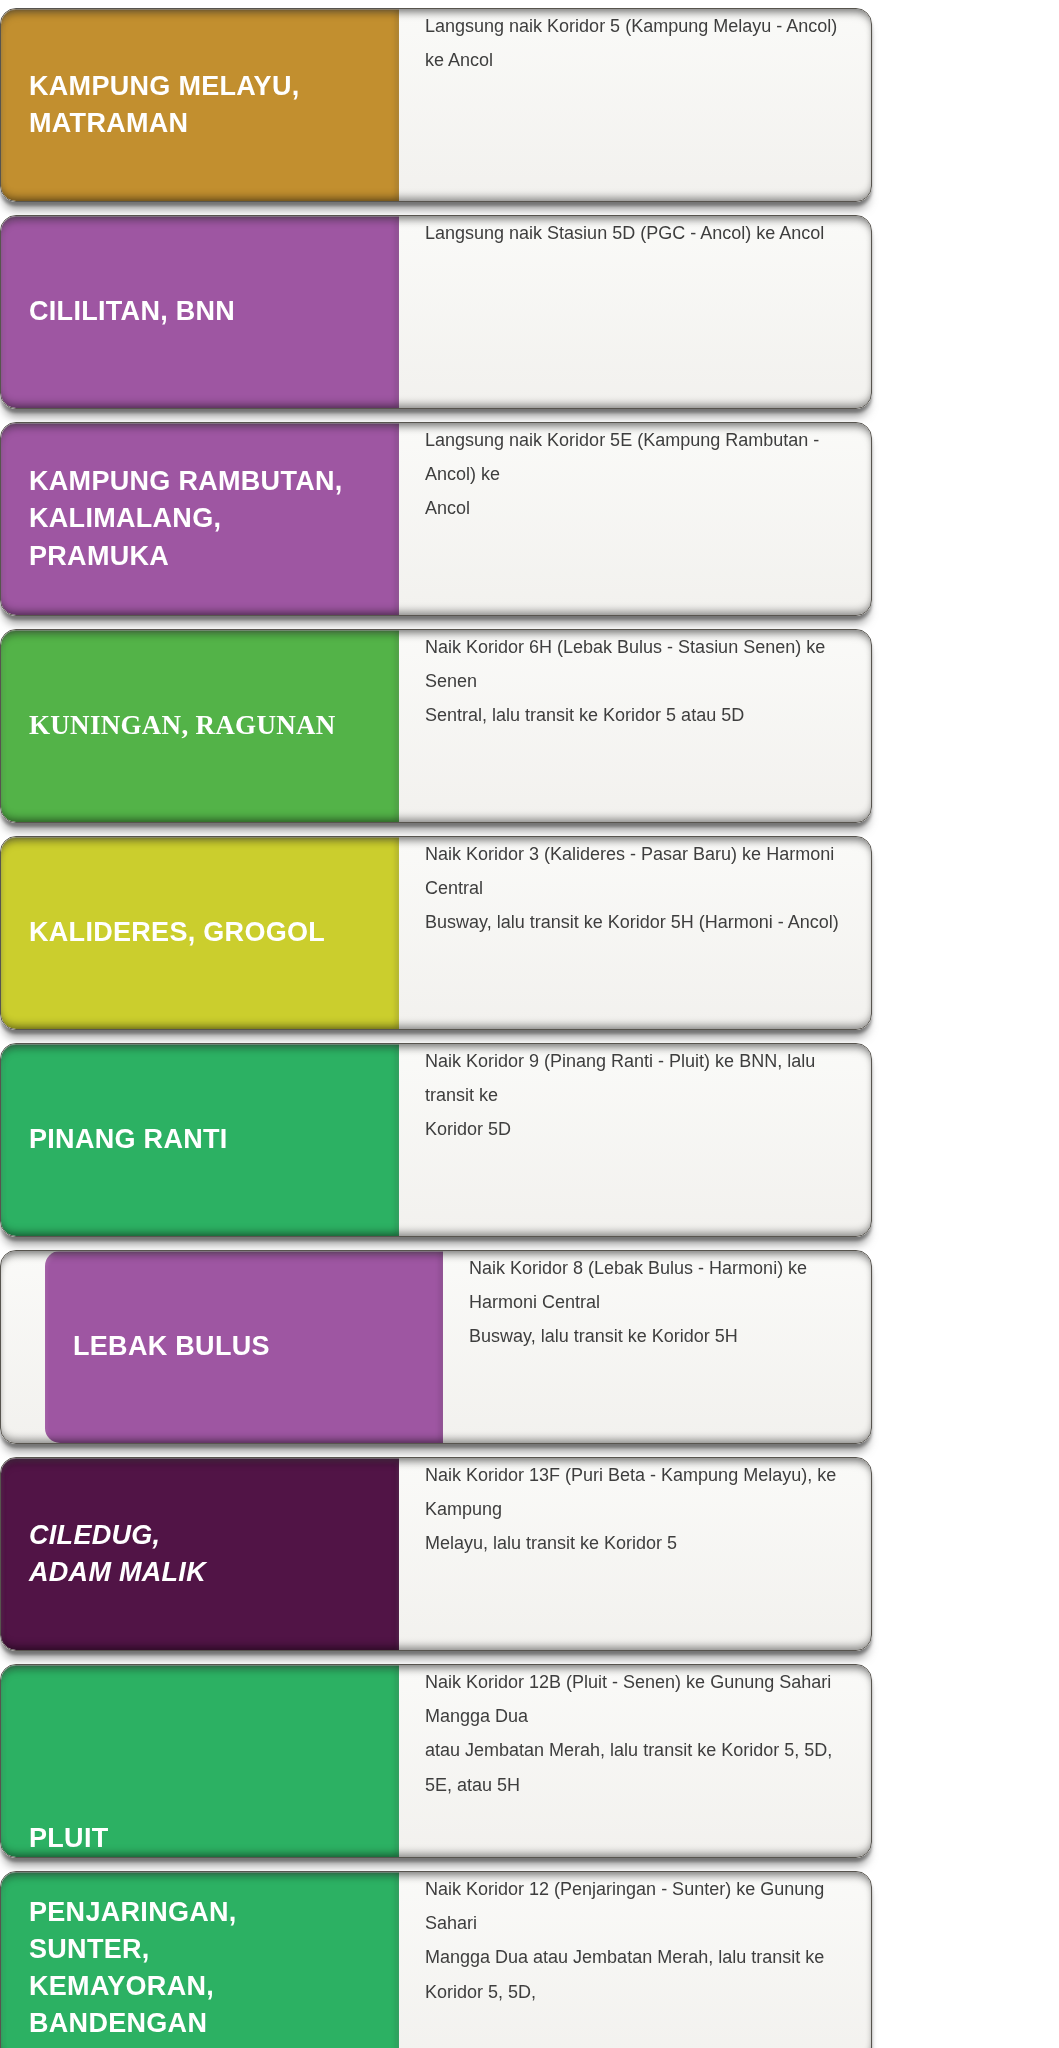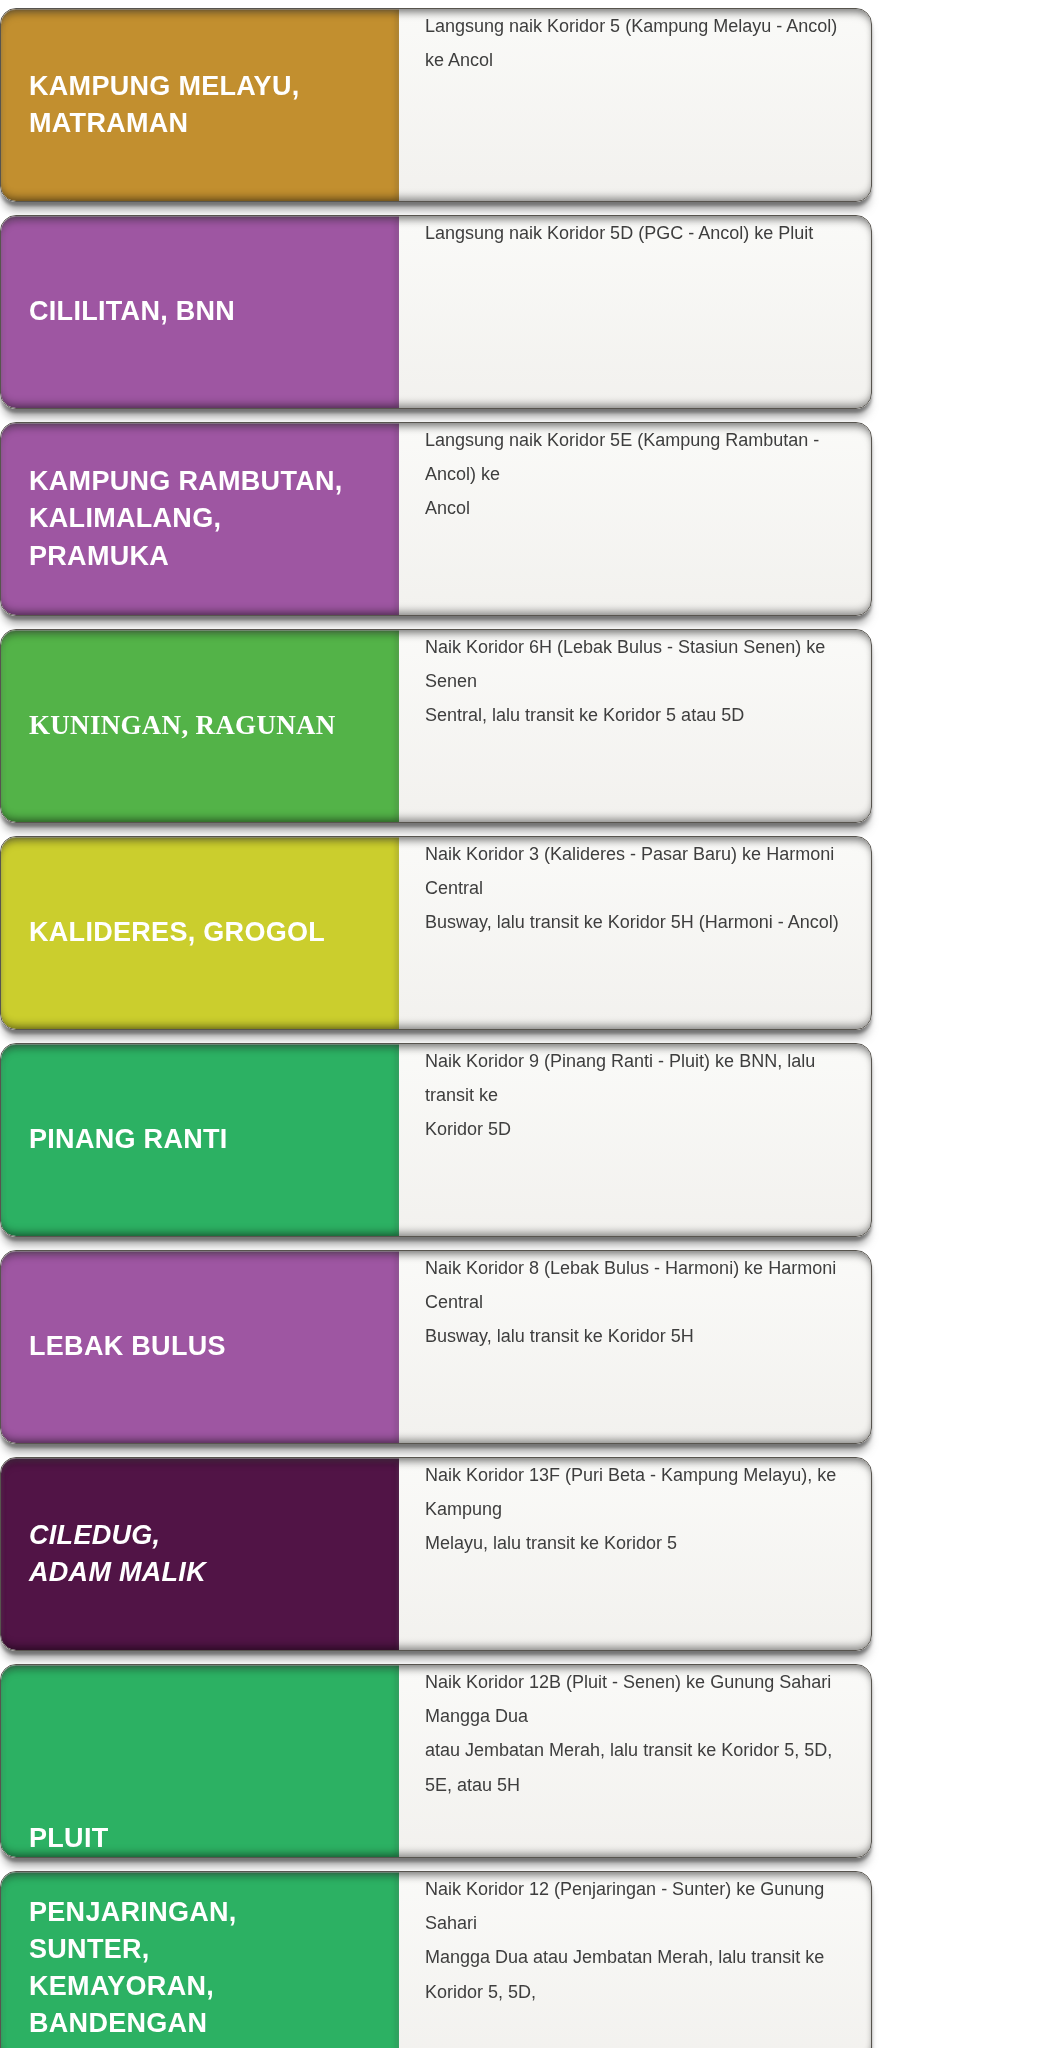--- a/index.html
+++ b/index.html
@@ -90,21 +90,21 @@
     </div>
     <div class="route-body">
       <div class="route-text">Langsung naik Koridor 5 (Kampung Melayu - Ancol) ke Ancol</div>
     </div>
   </div>
       <div class="card">
     <div class="origin-panel" style="background: rgb(158, 86, 162);">
       <div class="origin-title">CILILITAN, BNN</div>
     </div>
     <div class="route-body">
-      <div class="route-text">Langsung naik Koridor 5D (PGC - Ancol) ke Pluit</div>
+      <div class="route-text">Langsung naik Stasiun 5D (PGC - Ancol) ke Ancol</div>
     </div>
   </div>
       <div class="card">
     <div class="origin-panel" style="background: rgb(158, 86, 162);">
       <div class="origin-title">KAMPUNG RAMBUTAN,
 KALIMALANG,
 PRAMUKA</div>
     </div>
     <div class="route-body">
       <div class="route-text">Langsung naik Koridor 5E (Kampung Rambutan - Ancol) ke
@@ -132,21 +132,21 @@
       <div class="card">
     <div class="origin-panel" style="background: rgb(44, 177, 99);">
       <div class="origin-title">PINANG RANTI</div>
     </div>
     <div class="route-body">
       <div class="route-text">Naik Koridor 9 (Pinang Ranti - Pluit) ke BNN, lalu transit ke
 Koridor 5D</div>
     </div>
   </div>
       <div class="card">
-    <div class="origin-panel" style="background: rgb(158, 86, 162);">
+    <div class="origin-panel" style="background: rgb(158, 86, 162); margin-left: 44px;">
       <div class="origin-title">LEBAK BULUS</div>
     </div>
     <div class="route-body">
       <div class="route-text">Naik Koridor 8 (Lebak Bulus - Harmoni) ke Harmoni Central
 Busway, lalu transit ke Koridor 5H</div>
     </div>
   </div>
       <div class="card">
     <div class="origin-panel" style="background: rgb(81, 20, 70); font-style: italic;">
       <div class="origin-title">CILEDUG,

